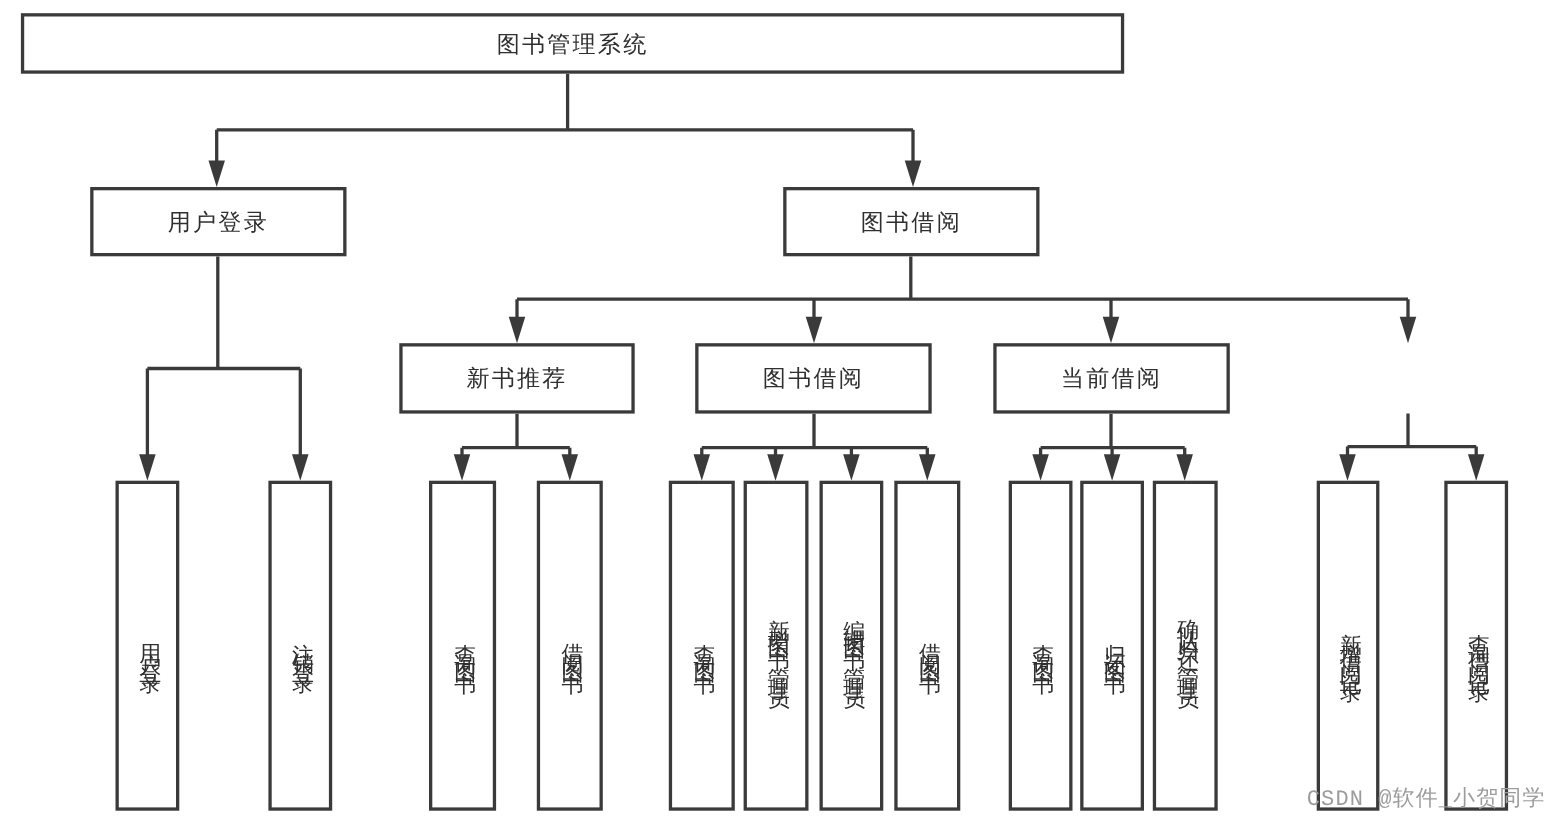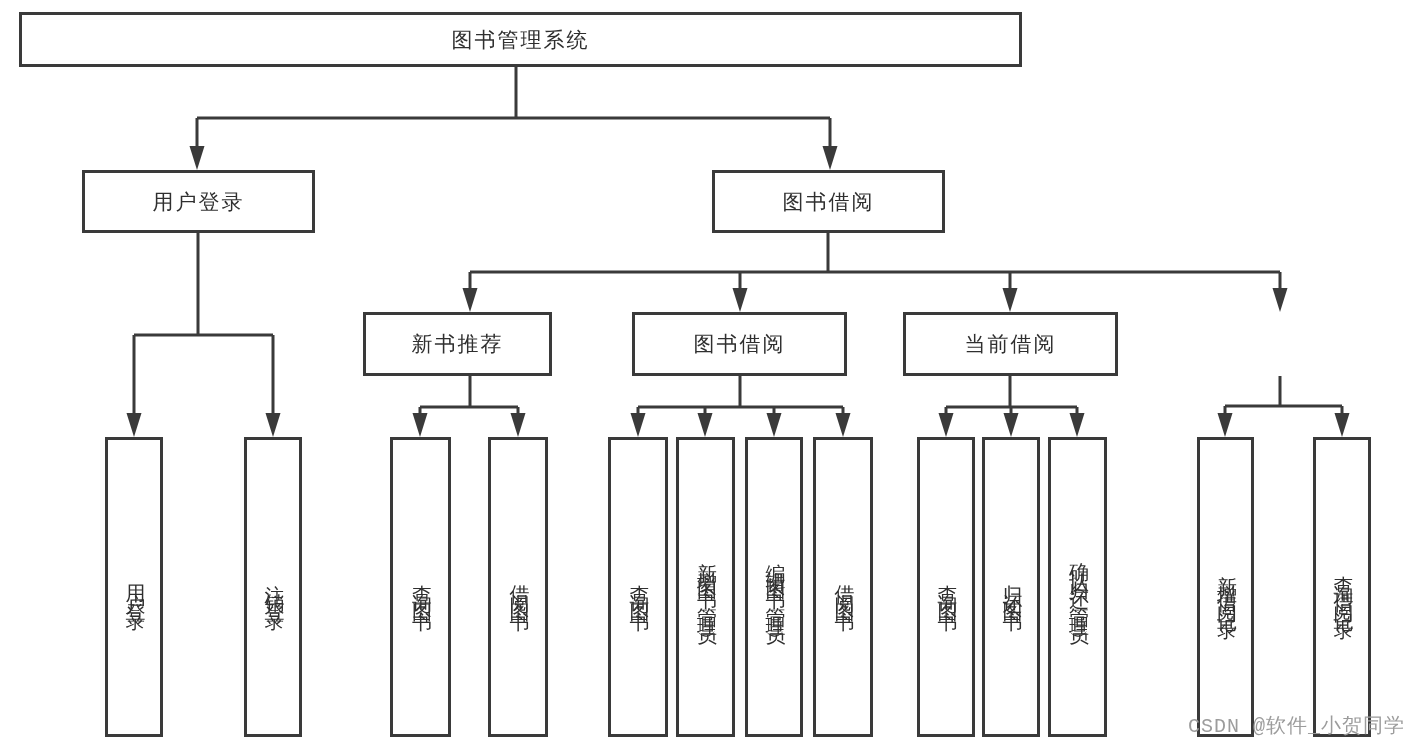--- a/index.html
+++ b/index.html
@@ -93,21 +93,21 @@
     <span>图书管理系统</span>
   </div>
 
   <div class="node" style="left:82px;top:170px;width:233px;height:63px">
     <span>用户登录</span>
   </div>
   <div class="node" style="left:712px;top:170px;width:233px;height:63px">
     <span>图书借阅</span>
   </div>
 
-  <div class="node" style="left:363px;top:312px;width:189px;height:64px">
+  <div class="node" style="left:363px;top:312px;width:214px;height:64px">
     <span>新书推荐</span>
   </div>
   <div class="node" style="left:903px;top:312px;width:215px;height:64px">
     <span>当前借阅</span>
   </div>
   <div class="node" style="left:632px;top:312px;width:215px;height:64px">
     <span>图书借阅</span>
   </div>
 
   <div class="node leaf" style="left:105px;top:437px;width:58px;height:300px">

